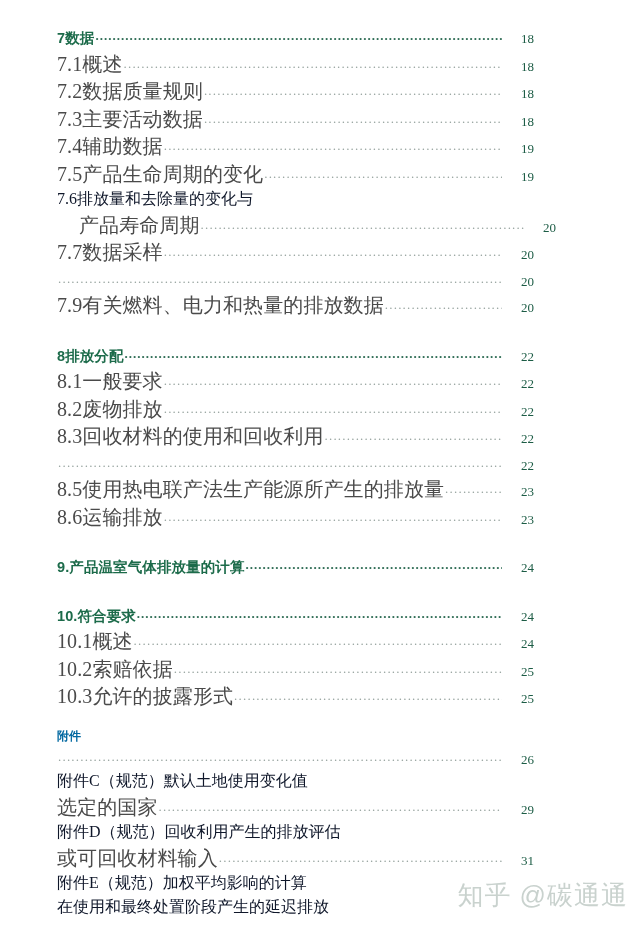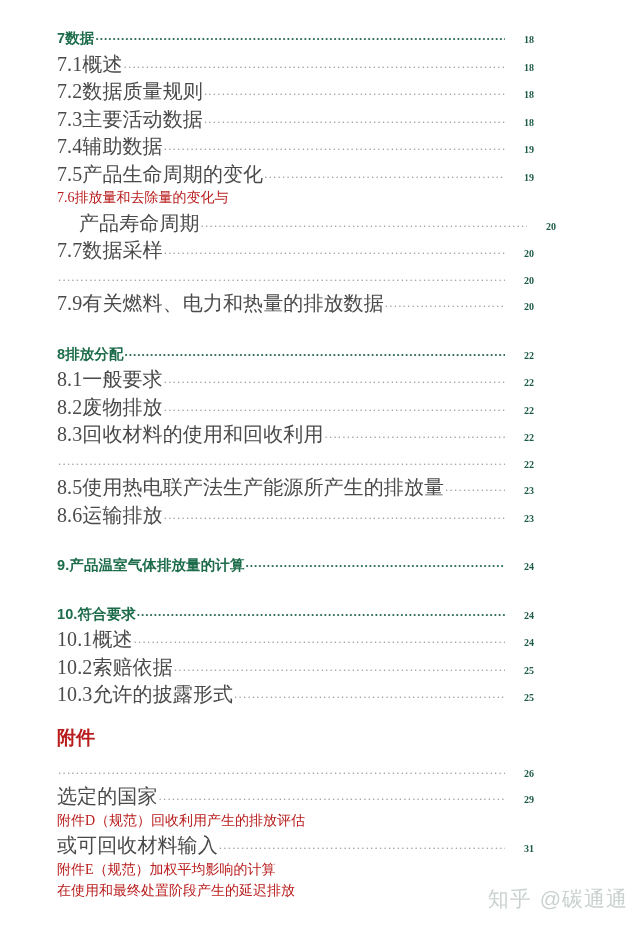--- a/index.html
+++ b/index.html
@@ -54,22 +54,22 @@
     font-size: 13px;
     letter-spacing: 1.2px;
     position: absolute;
     bottom: 0.05em;
     left: 0;
     white-space: nowrap;
   }
   .row .pageno {
     flex: 0 0 auto;
     color: #1c5c45;
-    font-size: 10px;
-    font-weight: bold;
+    font-size: 13px;
+    font-weight: normal;
     padding-left: 2px;
     margin-left: 16px;
   }
 
   
   .entry {
     margin-bottom: 7.5px;
   }
   .entry .label {
     color: #4a4a4a;
@@ -89,32 +89,32 @@
   }
   .heading .pageno {
     color: #1c5c45;
   }
   .heading {
     margin-bottom: 8px;
   }
 
   
   .heading-plain {
-    color: #b91c1c;
+    color: #0369a1;
     font-weight: bold;
-    font-size: 19px;
+    font-size: 12px;
     font-family: "Liberation Sans", "DejaVu Sans", sans-serif;
-    margin-bottom: 14px;
+    margin-bottom: 6px;
     line-height: 1.0;
   }
 
   
   .contline {
-    color: #b91c1c;
-    font-size: 14px;
+    color: #0f172a;
+    font-size: 16px;
     line-height: 1.0;
     margin-bottom: 7.5px;
     white-space: nowrap;
   }
 
   
   .row.indent { padding-left: 22px; }
   .gap-md { height: 16px; }
   .gap-lg { height: 22px; }
 
@@ -122,21 +122,21 @@
     font-size: 0.70em;
     vertical-align: -0.28em;
   }
 
   
   .watermark {
     position: absolute;
     right: 12px;
     bottom: 14px;
     color: #c9d2ce;
-    font-size: 21px;
+    font-size: 26px;
     font-family: "Liberation Sans", "DejaVu Sans", sans-serif;
     letter-spacing: 1px;
     white-space: nowrap;
     user-select: none;
   }
   .watermark .wm-logo { margin-right: 8px; }
 </style>
 </head>
 <body>
 
@@ -284,20 +284,21 @@
     <div class="gap-md"></div>
 
     <div class="heading-plain">附件</div>
 
     <div class="row entry">
       <span class="leader"></span>
       <span class="pageno">26</span>
     </div>
 
 
+    <div class="contline">附件C（规范）默认土地使用变化值</div>
     <div class="row entry">
       <span class="label">选定的国家</span>
       <span class="leader"></span>
       <span class="pageno">29</span>
     </div>
 
     <div class="contline">附件D（规范）回收利用产生的排放评估</div>
     <div class="row entry">
       <span class="label">或可回收材料输入</span>
       <span class="leader"></span>

